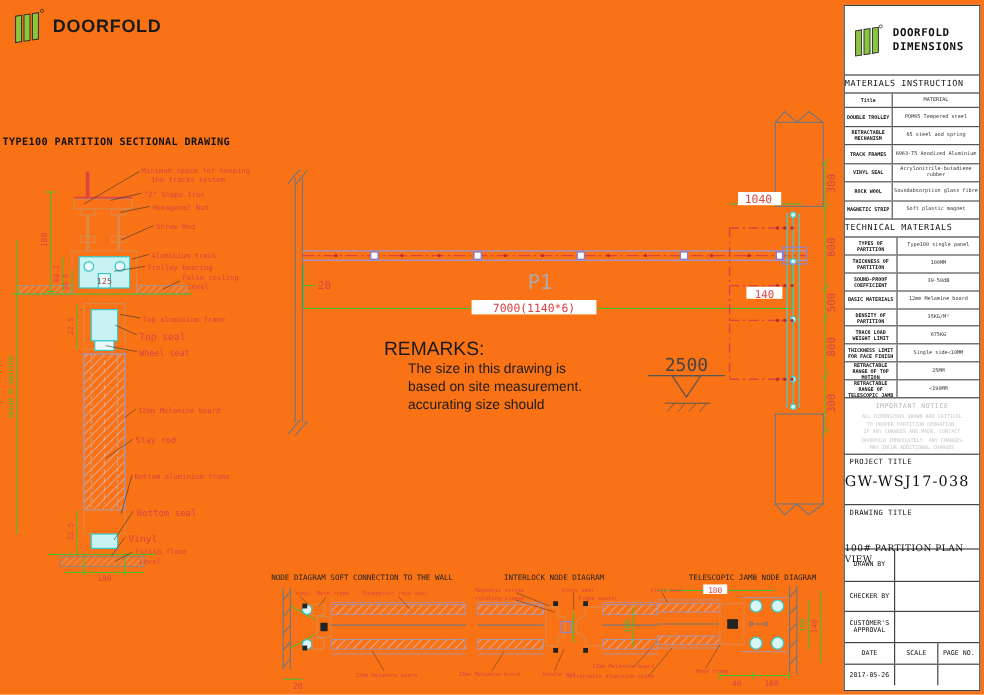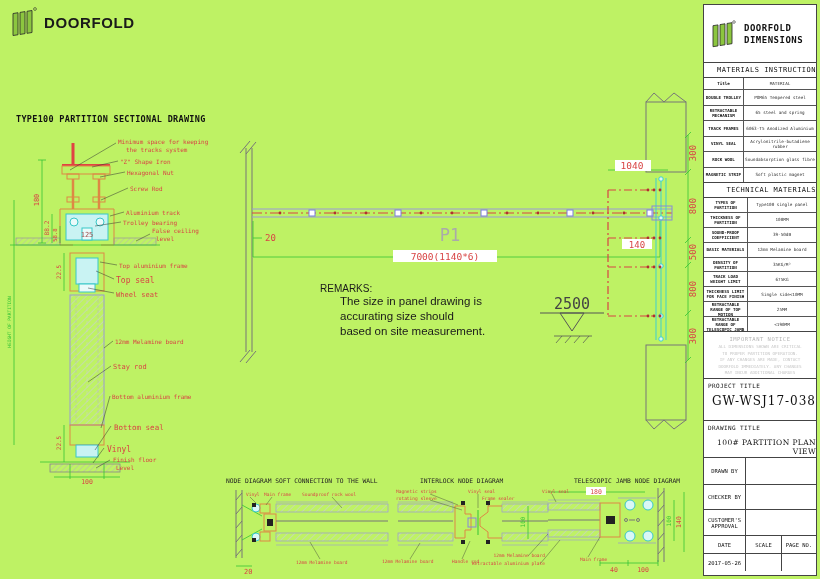--- a/index.html
+++ b/index.html
@@ -1,55 +1,55 @@
 <!DOCTYPE html>
 <html><head>
 <meta charset="utf-8">
 <style>
   html,body{margin:0;padding:0;background:#fff;}
-  #canvas{position:relative;width:820px;height:579px;background:#bef264;overflow:hidden;
+  #canvas{position:relative;width:820px;height:579px;background:#f97316;overflow:hidden;
           font-family:"DejaVu Sans Mono",monospace;color:#111;}
   .abs{position:absolute;}
   svg text{font-family:"DejaVu Sans Mono",monospace;}
   .lred{fill:#d84444;}
   .lgreen{fill:#35c435;}
   
   #brand-tl{left:10px;top:6px;display:flex;align-items:center;gap:6px;}
   #brand-tl .bname{font:bold 15px "Liberation Sans",sans-serif;letter-spacing:.6px;color:#1a1a1a;}
-  #sec-title{left:16px;top:114px;font:bold 8.5px "DejaVu Sans Mono",monospace;letter-spacing:.3px;}
+  #sec-title{left:2px;top:114px;font:bold 8.5px "DejaVu Sans Mono",monospace;letter-spacing:.3px;}
   
   #remarks{left:320px;top:283px;width:200px;font-family:"Liberation Sans",sans-serif;color:#1a1a1a;}
-  #remarks .rt{font-size:10px;}
+  #remarks .rt{font-size:16px;}
   #remarks .rl{font-size:11.5px;margin-left:20px;line-height:15px;}
   
   #tb{left:703px;top:4px;width:114px;height:572px;border:1px solid #444;box-sizing:border-box;
       display:flex;flex-direction:column;background:#fff;}
   .tb-box{border-bottom:1px solid #444;box-sizing:border-box;}
   .tb-logo{height:58px;display:flex;align-items:center;padding-left:7px;gap:7px;}
   .tb-brand{font:bold 9px "DejaVu Sans Mono",monospace;letter-spacing:.5px;line-height:12px;}
-  .tb-head{height:15px;font-size:7px;text-align:right;line-height:15px;letter-spacing:.5px;}
+  .tb-head{height:15px;font-size:7px;text-align:left;line-height:15px;letter-spacing:.5px;}
   .trow{display:flex;border-bottom:1px solid #555;box-sizing:border-box;}
   .trow:last-child{border-bottom:1px solid #444;}
   .trow .c1{width:40px;border-right:1px solid #555;box-sizing:border-box;
             font:bold 4.2px "DejaVu Sans Mono",monospace;display:flex;align-items:center;
             justify-content:center;text-align:center;padding:1px;}
   .trow .c2{flex:1;font-size:4.3px;color:#333;display:flex;align-items:center;
             justify-content:center;text-align:center;padding:1px;}
   #materials .trow{height:15.5px;}
   #materials .trow.thead{height:12px;}
   #technical .trow{height:14.9px;}
   #technical .c1{width:44px;}
   .tb-notice{height:47px;text-align:center;padding-top:4px;}
   .notice-title{font-size:5.5px;color:#b5b5b5;letter-spacing:.5px;margin-bottom:2px;}
   .notice-line{font-size:4.2px;color:#c6c6c6;line-height:6.5px;}
   .tb-project{height:42px;}
   .tb-drawing{height:37px;}
   .tb-label{font-size:6px;padding:3px 0 0 4px;letter-spacing:.4px;}
-  .tb-project-value{font:12px "DejaVu Serif",serif;text-align:right;margin-top:5px;letter-spacing:1px;}
-  .tb-drawing-value{font:7.5px "DejaVu Serif",serif;text-align:right;margin-top:7px;letter-spacing:.4px;}
+  .tb-project-value{font:12px "DejaVu Serif",serif;text-align:left;margin-top:5px;letter-spacing:1px;}
+  .tb-drawing-value{font:7.5px "DejaVu Serif",serif;text-align:left;margin-top:21px;letter-spacing:.4px;}
   .srow{display:flex;border-bottom:1px solid #444;box-sizing:border-box;}
   .srow:last-child{border-bottom:none;}
   .sc1{width:42px;border-right:1px solid #444;box-sizing:border-box;font-size:5.5px;
        display:flex;flex-direction:column;align-items:center;justify-content:center;text-align:center;}
   .sc2{flex:1;}
   .scm{width:36px;border-right:1px solid #444;box-sizing:border-box;font-size:5.5px;
        display:flex;align-items:center;justify-content:center;}
   .sc3{flex:1;font-size:5.5px;display:flex;align-items:center;justify-content:center;}
 </style>
 </head>
@@ -308,23 +308,23 @@
       <line x1="556" y1="343" x2="562" y2="336" stroke-width="0.7"></line>
       <line x1="565" y1="343" x2="571" y2="336" stroke-width="0.7"></line>
       <line x1="574" y1="343" x2="580" y2="336" stroke-width="0.7"></line>
       <line x1="583" y1="343" x2="589" y2="336" stroke-width="0.7"></line>
     </g>
     <text x="572" y="309" text-anchor="middle" font-size="15" fill="#444" font-family="Liberation Sans, sans-serif">2500</text>
   </svg>
 
   <div id="remarks" class="abs">
     <div class="rt">REMARKS:</div>
-    <div class="rl">The size in panel drawing is</div>
+    <div class="rl">The size in this drawing is</div>
+    <div class="rl">based on site measurement.</div>
     <div class="rl">accurating size should</div>
-    <div class="rl">based on site measurement.</div>
   </div>
 
   <svg class="abs" style="left:200px;top:468px" width="515" height="111" viewBox="200 468 515 111">
     <defs>
       <pattern id="hp3" patternUnits="userSpaceOnUse" width="5" height="5" patternTransform="rotate(45)">
         <line x1="0" y1="0" x2="0" y2="5" stroke="#c9c9ea" stroke-width="1"></line>
       </pattern>
     </defs>
 
     <text x="226" y="483" font-size="6.3" fill="#222">NODE DIAGRAM SOFT CONNECTION TO THE WALL</text>

